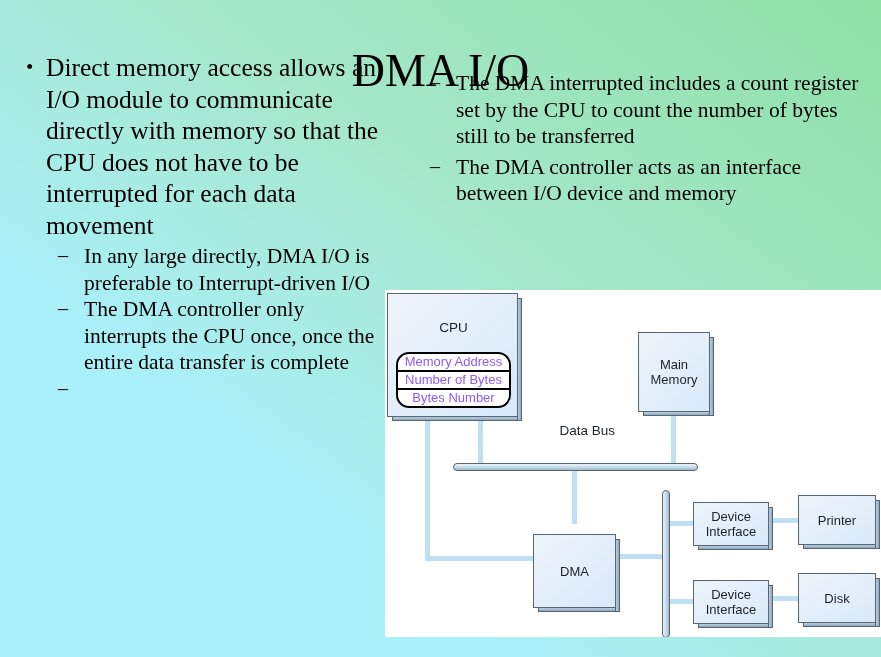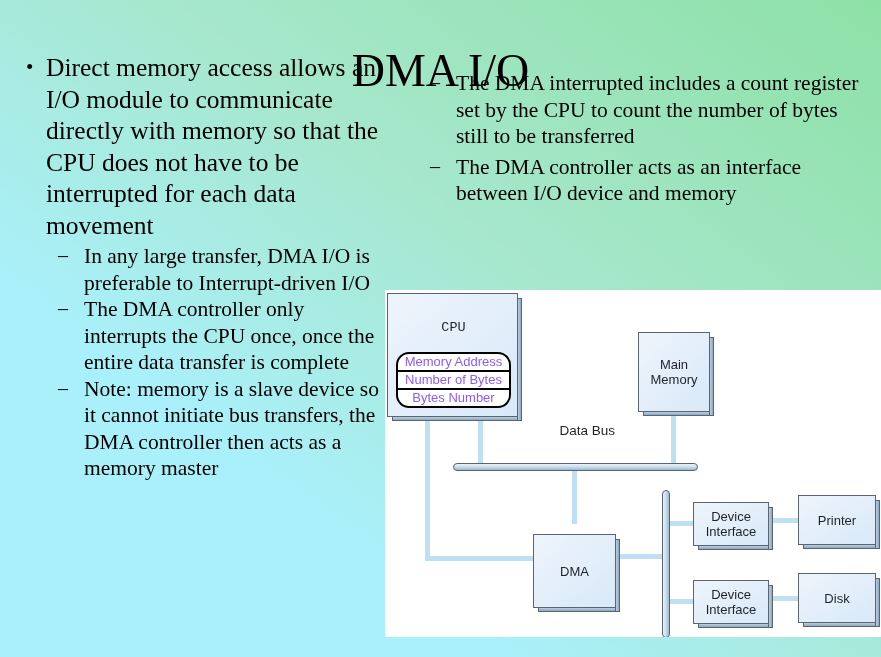--- a/index.html
+++ b/index.html
@@ -143,21 +143,20 @@
   #cpu-box {
     left: 2px; top: 3px; width: 131px; height: 124px;
     display: block;
     padding: 0;
   }
   #cpu-label {
     position: absolute;
     top: 26px; left: 0; width: 131px;
     font-size: 13.5px;
     color: #1d2227;
-    font-family: Liberation Mono, monospace;
   }
   #cpu-registers {
     position: absolute;
     left: 8px;
     top: 58px;
     width: 115px;
     background: #ffffff;
     border: 2px solid #000;
     border-radius: 13px;
     box-sizing: border-box;
@@ -243,29 +242,28 @@
   <div id="col-left">
 
     <div class="bullet lvl1">
       <span class="marker">•</span>
       <span class="btext">Direct memory access allows an I/O module to communicate directly with memory so that the CPU does not have to be interrupted for each data movement</span>
     </div>
 
     <div class="lvl2-group">
       <div class="bullet lvl2">
         <span class="marker">–</span>
-        <span class="btext">In any large transfer, DMA I/O is preferable to Interrupt-driven I/O</span>
+        <span class="btext">In any large directly, DMA I/O is preferable to Interrupt-driven I/O</span>
       </div>
       <div class="bullet lvl2">
         <span class="marker">–</span>
         <span class="btext">The DMA controller only interrupts the CPU once, once the entire data transfer is complete</span>
       </div>
       <div class="bullet lvl2">
         <span class="marker">–</span>
-        <span class="btext">Note:  memory is a slave device so it cannot initiate bus transfers, the DMA controller then acts as a memory master</span>
       </div>
     </div>
 
   </div>
 
   <div id="col-right">
     <div class="bullet lvl2">
       <span class="marker">–</span>
       <span class="btext">The DMA interrupted includes a count register set by the CPU to count the number of bytes still to be transferred</span>
     </div>

